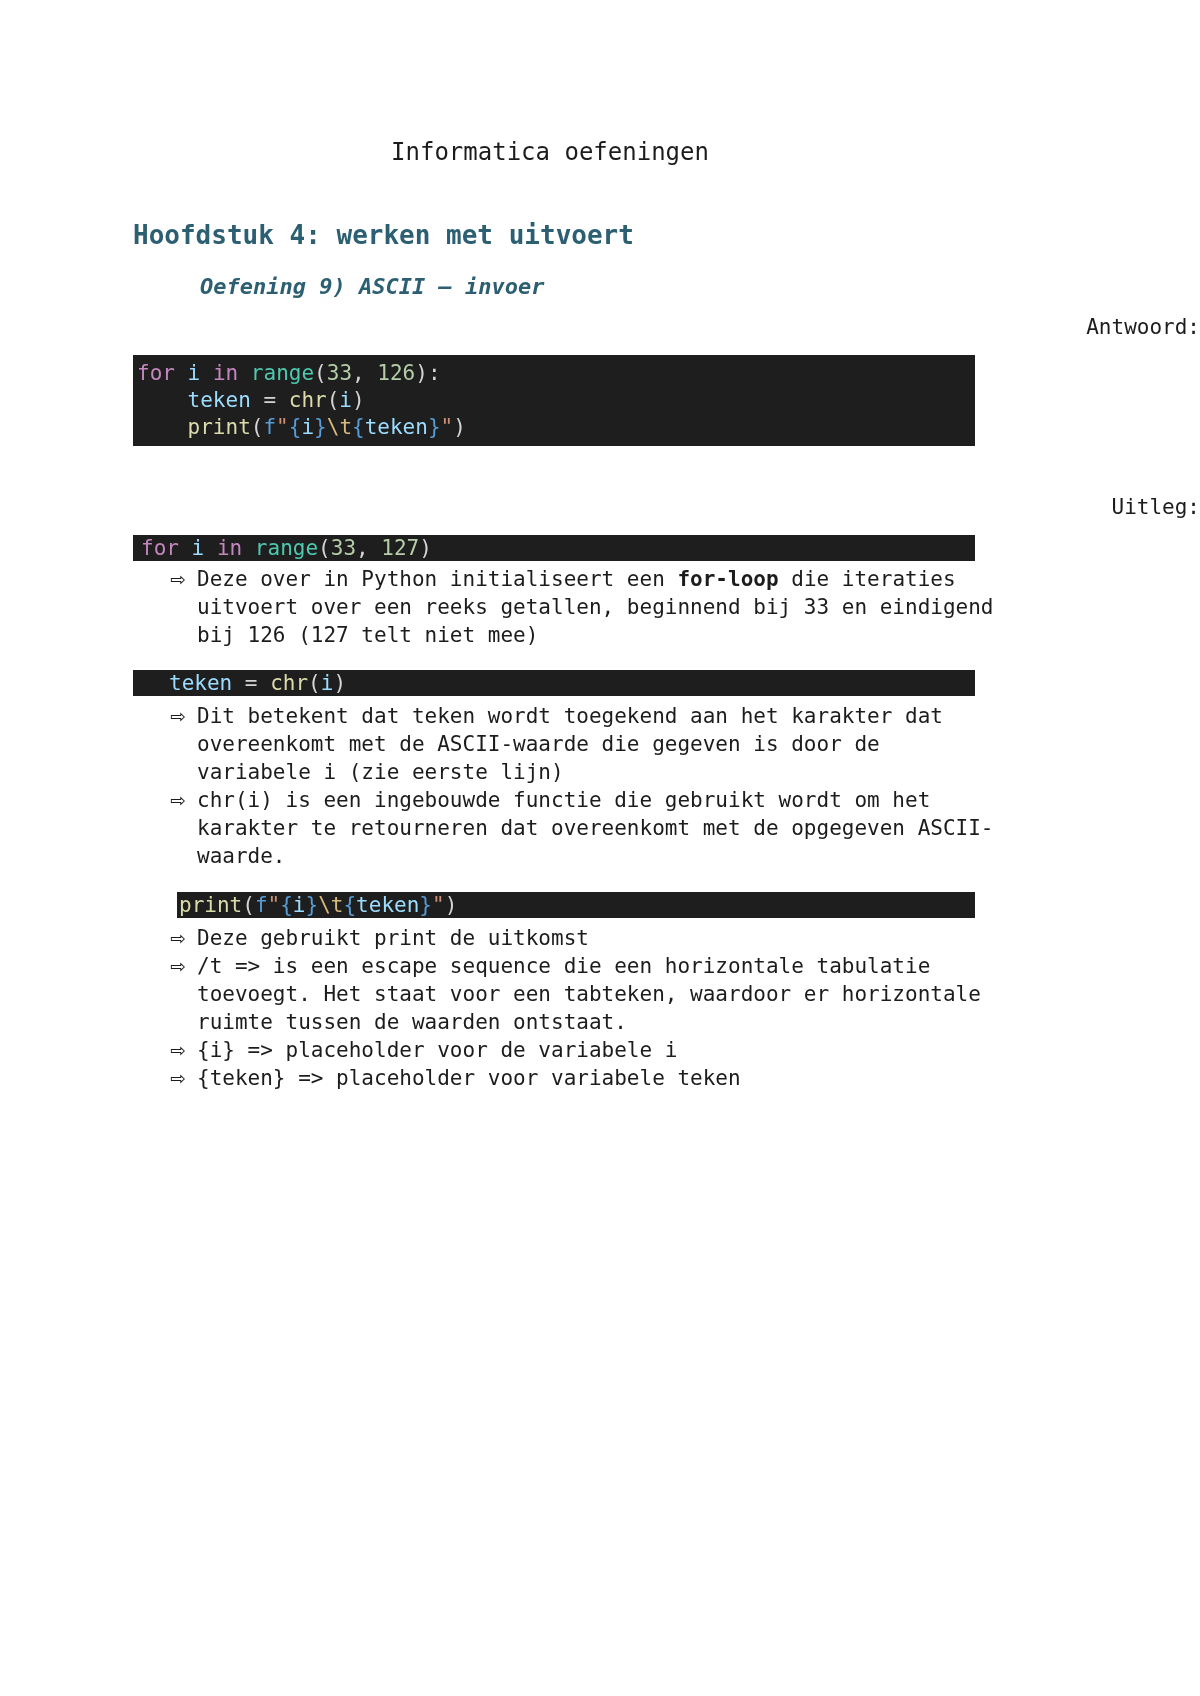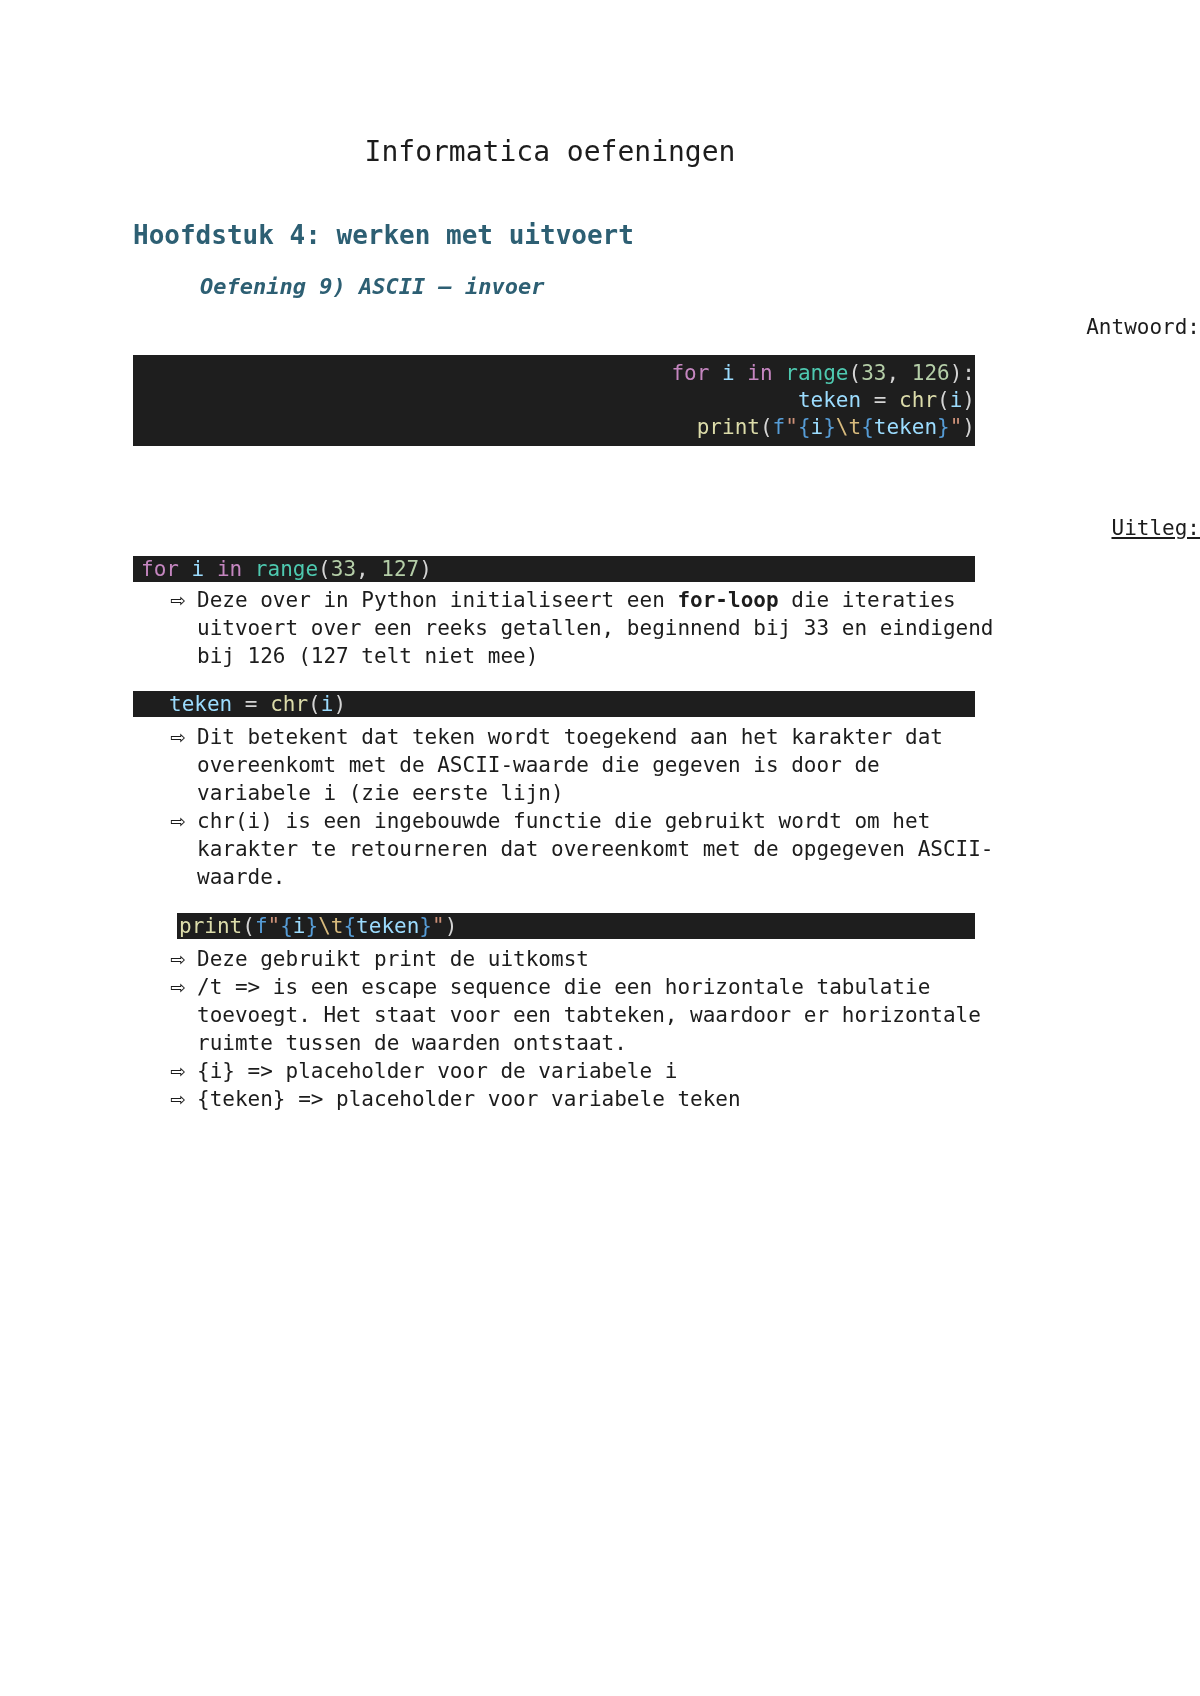--- a/index.html
+++ b/index.html
@@ -14,21 +14,21 @@
     box-sizing: border-box;
     padding: 135px 0 0 133px;
     background: #ffffff;
     font-family: "DejaVu Sans Mono", "Liberation Mono", monospace;
     color: var(--body_text, #1c1c1c);
     overflow: hidden;
   }
   .title {
     width: 1100px;
     margin: 0 0 0 -133px;
-    font-size: 28px;
+    font-size: 24px;
     font-weight: normal;
     line-height: 34px;
     text-align: center;
     color: var(--body_text, #1c1c1c);
   }
   .chapter {
     margin: 49px 0 0 0;
     font-size: 26px;
     font-weight: bold;
     line-height: 34px;
@@ -42,35 +42,33 @@
     line-height: 30px;
     color: var(--heading, #2d5f73);
   }
   .label {
     margin: 11px 0 0 0;
     font-size: 21px;
     line-height: 28px;
     text-align: right;
   }
   .label-uitleg {
-    margin-top: 68px;
-    text-decoration: underline;
+    margin-top: 47px;
   }
   .code-block {
     margin-top: 14px;
     width: 842px;
     background: var(--code_bg, #1e1e1e);
     padding: 5px 0 5px 4px;
     box-sizing: border-box;
     font-size: 21px;
     line-height: 27px;
   }
   .code-line {
     white-space: pre;
-    text-align: right;
   }
   .code-bar {
     margin-top: 21px;
     width: 842px;
     background: var(--code_bg, #1e1e1e);
     box-sizing: border-box;
     padding-left: 8px;
     font-size: 21px;
     line-height: 26px;
     white-space: pre;

